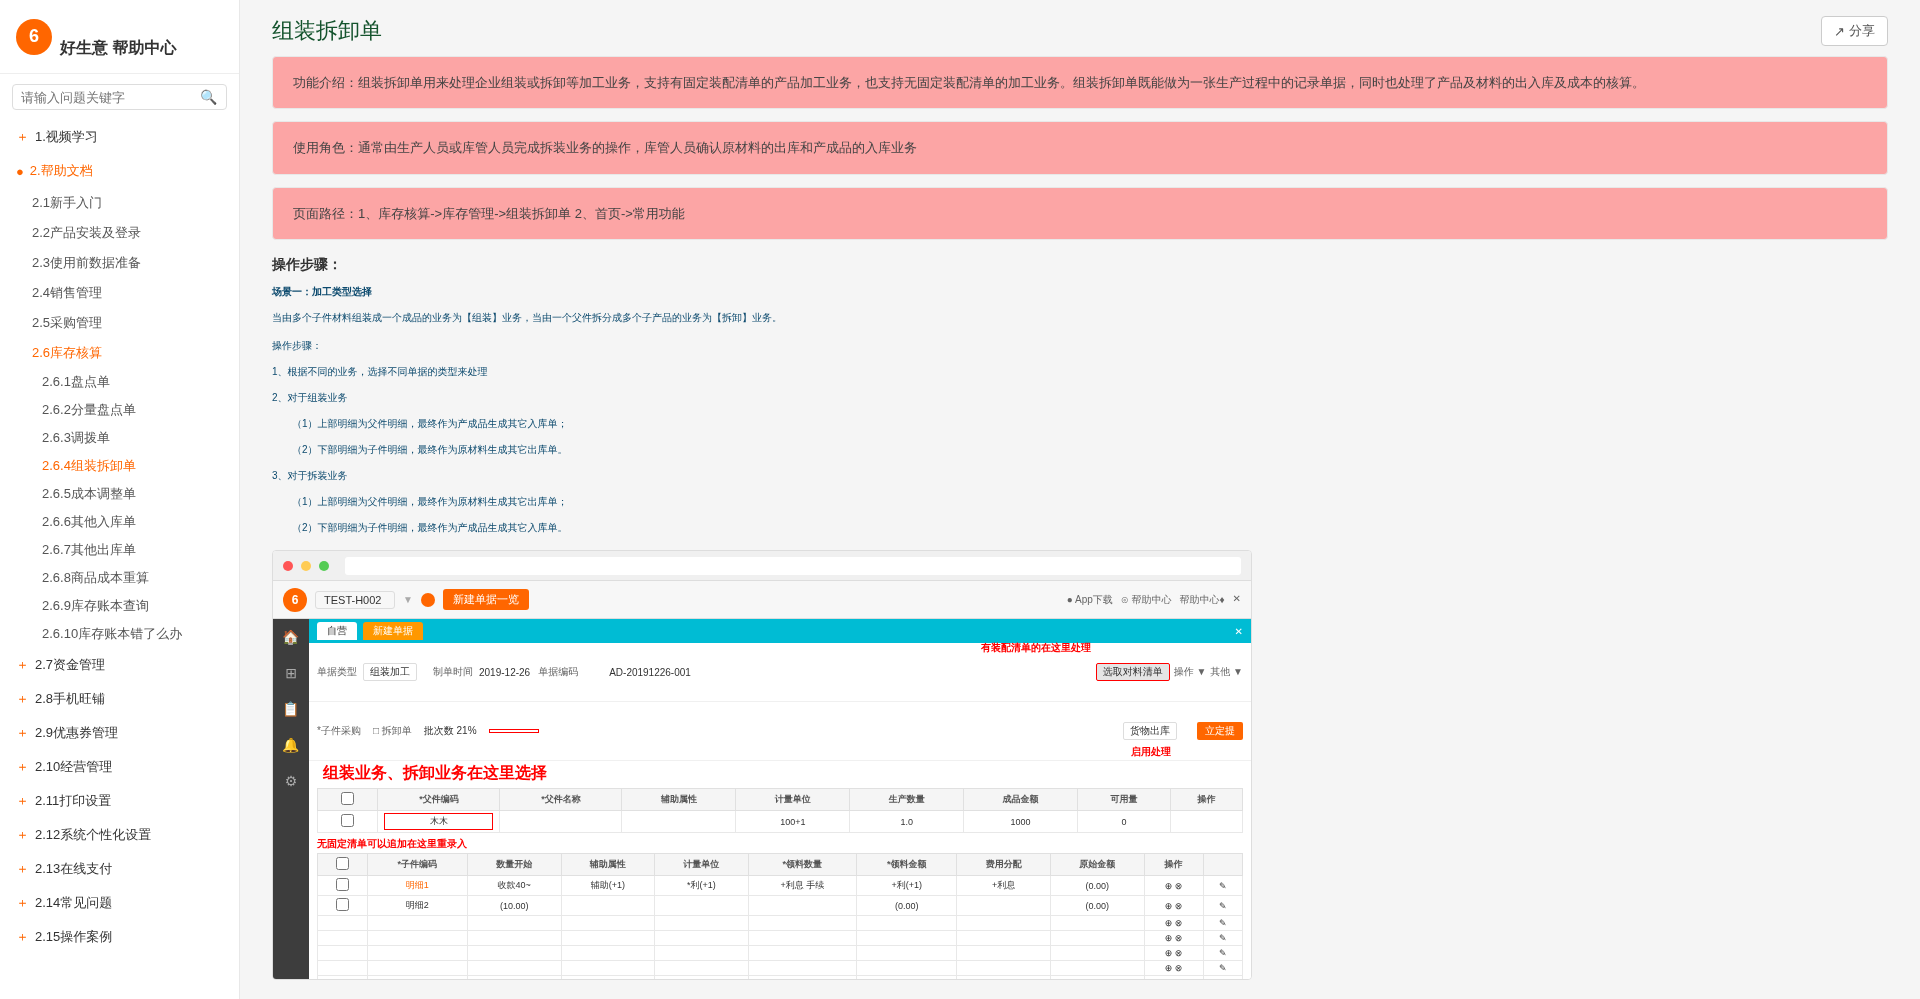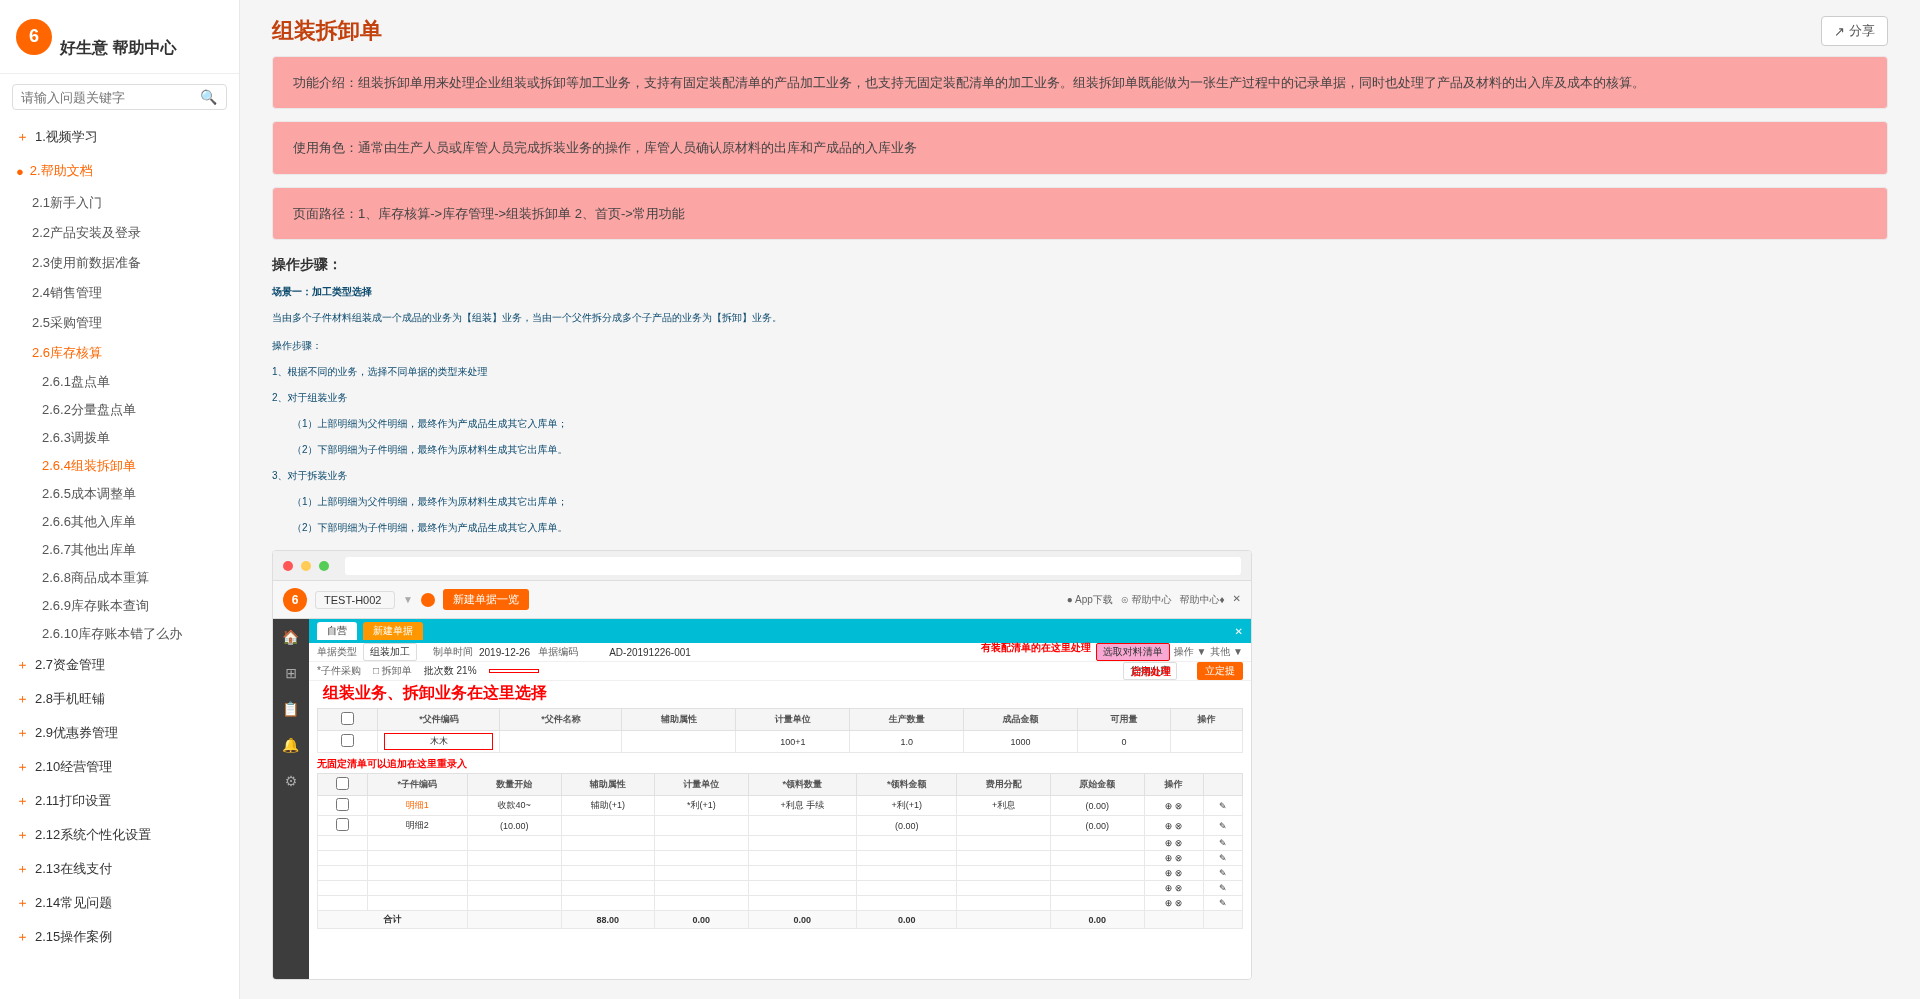--- a/index.html
+++ b/index.html
@@ -95,22 +95,22 @@
 
     .main-header {
       display: flex;
       align-items: center;
       justify-content: space-between;
       padding: 16px 32px 10px 32px;
       background: #f5f5f5;
     }
     .main-title {
       font-size: 22px;
-      font-weight: bold;
-      color: #c2410c;
+      font-weight: normal;
+      color: #14532d;
     }
     .share-btn {
       display: flex; align-items: center; gap: 4px;
       border: 1px solid #ccc; background: #fff;
       padding: 5px 12px; border-radius: 4px;
       cursor: pointer; font-size: 13px; color: #555;
     }
 
     .content-area {
       padding: 0 32px 32px 32px;
@@ -191,21 +191,21 @@
       background: #00bcd4; height: 24px;
       display: flex; align-items: center; padding: 0 8px; gap: 6px;
     }
     .sc-tab {
       background: #fff; color: #333; font-size: 10px;
       padding: 2px 10px; border-radius: 3px 3px 0 0;
     }
     .sc-tab.active { background: #ff9800; color: #fff; }
     .sc-form-row {
       display: flex; align-items: center; gap: 6px;
-      padding: 0 8px; border-bottom: 1px solid #f0f0f0; font-size: 10px;
+      padding: 20px 8px; border-bottom: 1px solid #f0f0f0; font-size: 10px;
     }
     .sc-label { color: #666; flex-shrink: 0; }
     .sc-table {
       width: 100%; border-collapse: collapse; font-size: 10px;
     }
     .sc-table th {
       background: #f5f5f5; border: 1px solid #e0e0e0;
       padding: 3px 6px; text-align: center; color: #555;
     }
     .sc-table td {
@@ -378,21 +378,21 @@
             <div class="sc-form-row">
               <span class="sc-label">单据类型</span>
               <span style="border:1px solid #ddd; border-radius:2px; padding:1px 6px; font-size:10px; background:#fff;">组装加工</span>
               <span class="sc-label" style="margin-left:10px;">制单时间</span>
               <span style="font-size:10px;">2019-12-26</span>
               <span class="sc-label" style="margin-left:2px;">单据编码</span>
               <span style="font-size:10px;margin-left:25px;">AD-20191226-001</span>
               <div style="flex:1;"></div>
 
               <div style="position:relative; display:flex; align-items:center; gap:4px;">
-                <div style="border:1px solid #f00; padding:1px 6px; font-size:10px; color:#333; border-radius:2px; background:#f9a8d4;">选取对料清单</div>
+                <div style="border:1px solid #f00; padding:1px 6px; font-size:10px; color:#333; border-radius:2px; background:#e5e5e5;">选取对料清单</div>
                 <span style="font-size:10px; color:#666;">操作 ▼</span>
                 <span style="font-size:10px; color:#666;">其他 ▼</span>
               </div>
             </div>
 
             <div style="position:absolute; top:-2px; right:160px; color:#f00; font-size:10px; font-weight:bold; white-space:nowrap; z-index:10;">有装配清单的在这里处理</div>
 
             <div class="sc-form-row" style="gap:12px;">
               <span class="sc-label">*子件采购</span>
               <span class="sc-label">□ 拆卸单</span>

